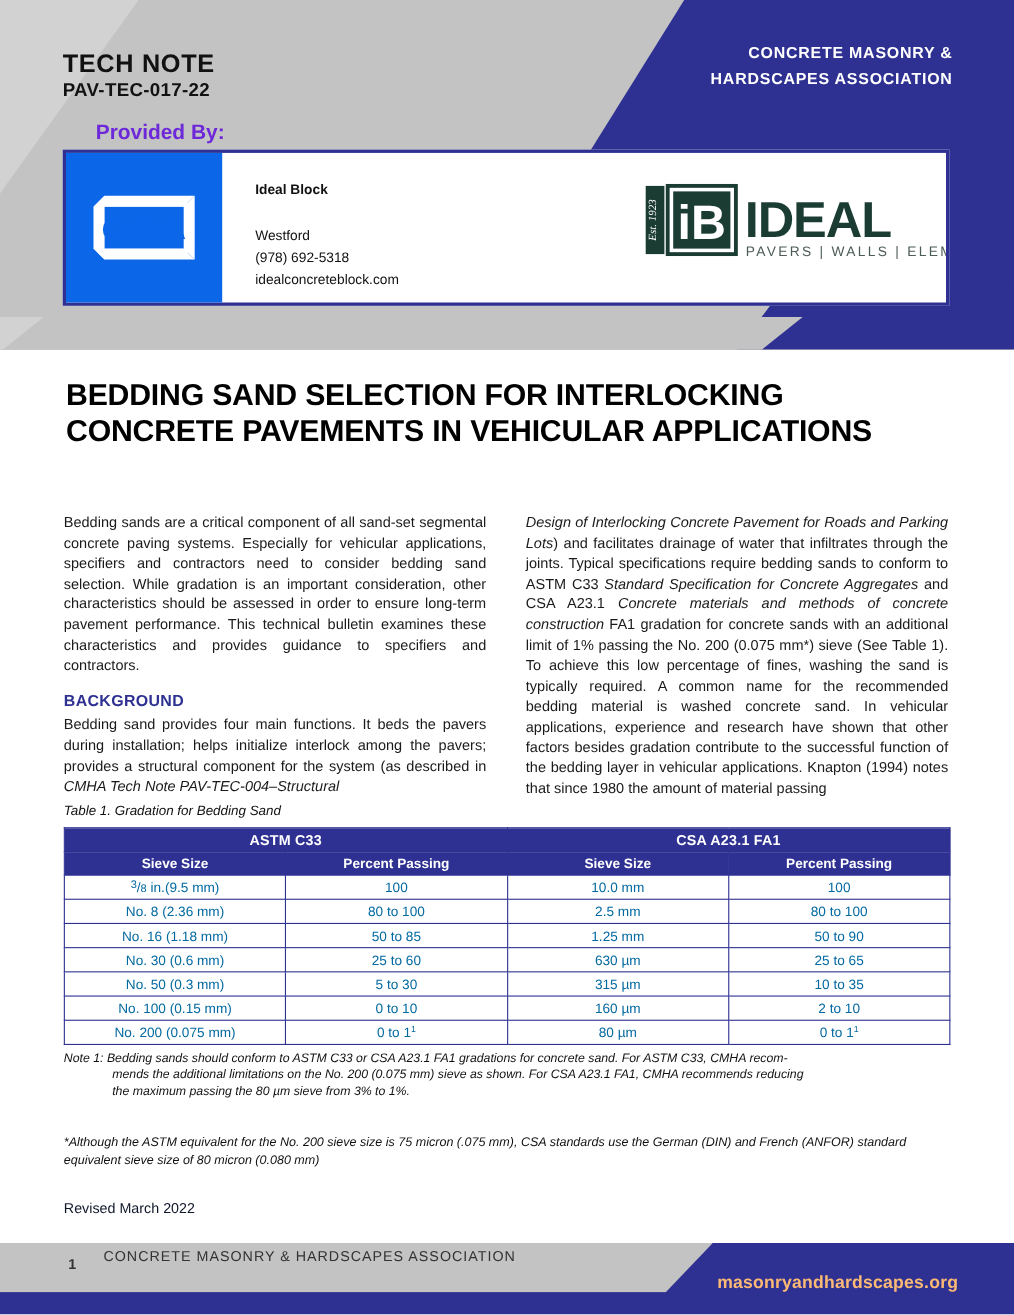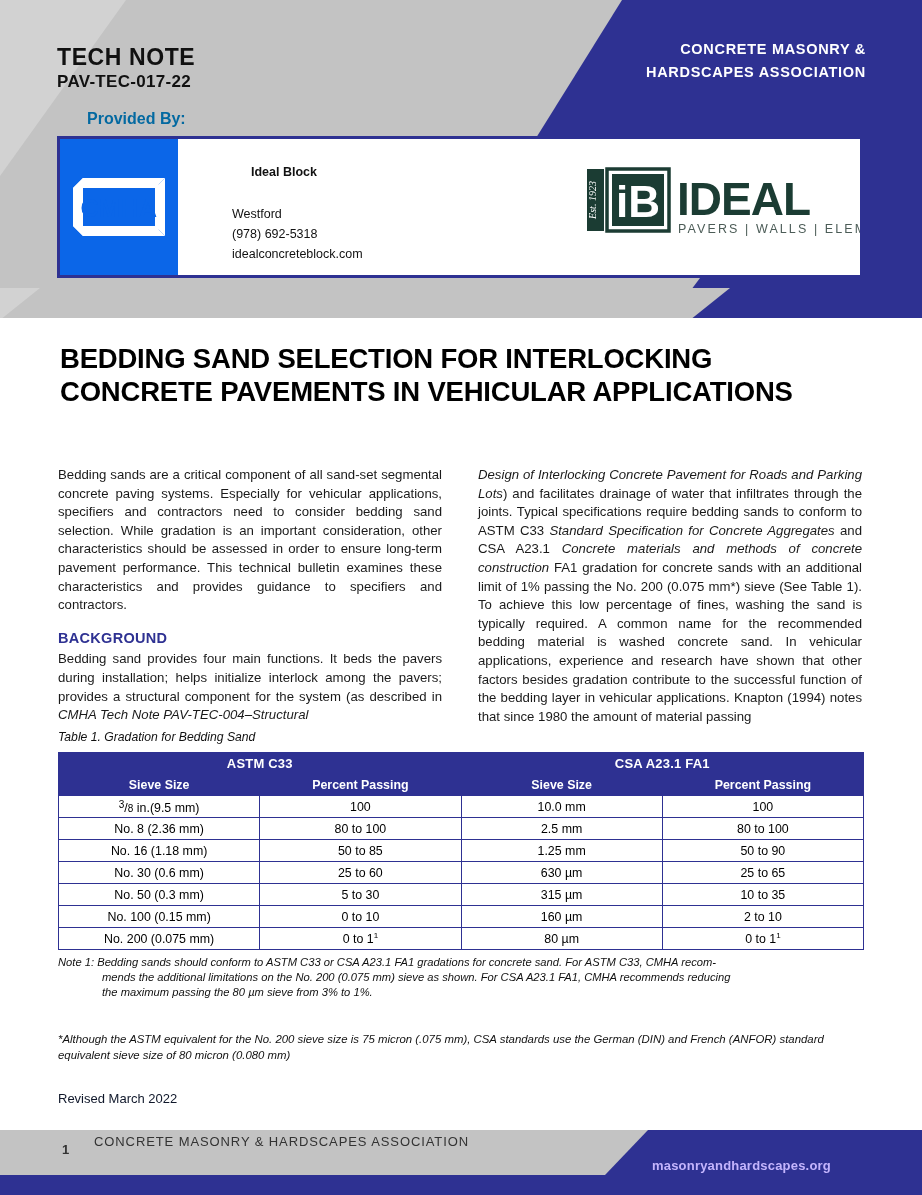--- a/index.html
+++ b/index.html
@@ -57,50 +57,50 @@
     font-size: 23px; font-weight: bold; letter-spacing: 0.6px;
     color: #111;
   }
   .doc-code {
     position: absolute; left: 57px; top: 72px;
     font-size: 17px; font-weight: bold; letter-spacing: 0.3px;
     color: #111;
   }
   .provided-by {
     position: absolute; left: 57px; top: 110px;
-    font-size: 16px; font-weight: bold; color: #0369a1; padding-left: 30px;
+    font-size: 19px; font-weight: bold; color: #6d28d9; padding-left: 30px;
   }
   .assoc-name {
     position: absolute; right: 56px; top: 38px;
     text-align: right; color: #ffffff;
     font-size: 14.5px; font-weight: bold; letter-spacing: 0.7px;
     line-height: 23px;
   }
 
   
   .provider-card {
     position: absolute; left: 57px; top: 136px;
     width: 806px; height: 142px;
     background: #ffffff;
     border: 3px solid #2e3192;
     box-sizing: border-box;
   }
   .cmha-panel {
     position: absolute; left: 0; top: 0;
-    width: 118px; height: 136px;
+    width: 142px; height: 136px;
     background: #0b66e8;
   }
   .cmha-logo {
     position: absolute; left: 50%; top: 50%;
     transform: translate(-50%, -50%);
     width: 96px; height: 62px;
   }
   .provider-name {
     position: absolute; left: 172px; top: 26px;
-    font-size: 12.5px; font-weight: bold; color: #111; margin-left: 19px;
+    font-size: 12.5px; font-weight: bold; color: #111;
   }
   .provider-lines {
     position: absolute; left: 172px; top: 65px;
     font-size: 12.5px; color: #111; line-height: 20px;
   }
   .ideal-logo {
     position: absolute; left: 525px; top: 26px;
     width: 275px; height: 82px;
   }
 
@@ -139,21 +139,21 @@
     position: absolute; left: 58px; top: 752px;
     width: 806px;
     border-collapse: collapse;
     font-size: 12.4px;
     table-layout: fixed;
   }
   table.grad th, table.grad td {
     border: 1px solid #2e3192;
     text-align: center;
     padding: 1.5px 2px;
-    color: #000000;
+    color: #0369a1;
   }
   table.grad th {
     background: #2e3192;
     color: #ffffff;
     font-weight: bold;
     padding: 3px 2px;
   }
   table.grad th.grp { font-size: 13px; letter-spacing: 0.2px; }
   table.grad td { background: #ffffff; height: 18px; }
   .frac { font-size: 10px; vertical-align: 0.35em; }
@@ -195,21 +195,21 @@
   .page-num {
     position: absolute; left: 62px; top: 12px;
     font-size: 13px; font-weight: bold; color: #333;
   }
   .footer-assoc {
     position: absolute; left: 94px; top: 4px;
     font-size: 13px; letter-spacing: 0.9px; color: #333;
   }
   .footer-url {
     position: absolute; left: 652px; top: 28px;
-    font-size: 13px; font-weight: bold; color: #c4b5fd;
+    font-size: 16px; font-weight: bold; color: #fdba74;
     letter-spacing: 0.2px;
   }
 </style>
 </head>
 <body>
 
 <div class="header">
   <div class="hdr-gray-diag"></div>
   <div class="hdr-blue"></div>
   <div class="hdr-blue-bottom"></div>

